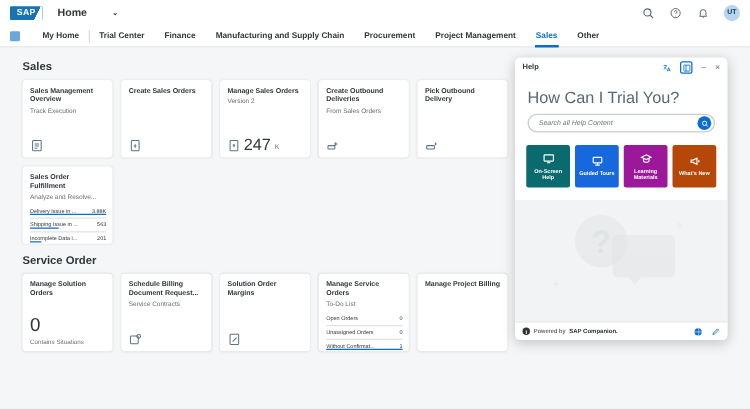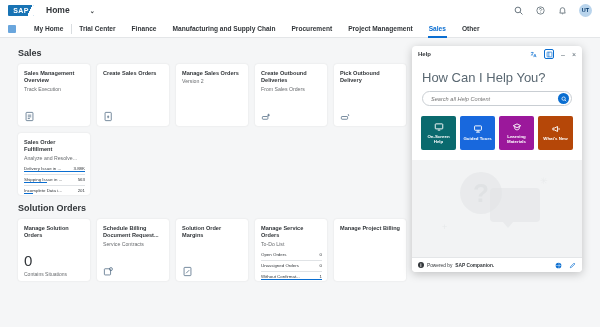--- a/index.html
+++ b/index.html
@@ -236,20 +236,30 @@
                   <rect x="3" y="2" width="9" height="12" rx="1"></rect>
                   <path d="M7.5 6.5v4M6 8.5h3"></path>
                 </svg>
             </span>
           </div>
         </div>
 
         <div class="tile">
           <div class="tile-title">Manage Sales Orders</div>
           <div class="tile-sub">Version 2</div>
+          <div class="tile-body">
+            <span class="tile-icon">
+              <svg viewBox="0 0 16 16" fill="none" stroke="currentColor" stroke-width="1.2">
+                  <rect x="3" y="2" width="9" height="12" rx="1"></rect>
+                  <path d="M7.5 6v4M6 7.5h3"></path>
+                </svg>
+            </span>
+            <span class="tile-kpi">247</span>
+            <span class="tile-kpi-unit">K</span>
+          </div>
         </div>
 
         <div class="tile">
           <div class="tile-title">Create Outbound Deliveries</div>
           <div class="tile-sub">From Sales Orders</div>
           <div class="tile-body">
             <span class="tile-icon">
               <svg viewBox="0 0 16 16" fill="none" stroke="currentColor" stroke-width="1.2">
                   <rect x="2" y="8" width="8" height="4" rx="1"></rect>
                   <path d="M11 4v4M9 6h4"></path>
@@ -308,21 +318,21 @@
               <span class="bar-val">201</span>
               <span class="bar-fill" style="width:14%"></span>
             </div>
           </div>
 
         </div>
       </div>
     </div>
 
     <div class="section">
-      <div class="section-title">Solution Orders</div>
+      <div class="section-title">Service Order</div>
       <div class="tile-row">
 
         <div class="tile">
           <div class="tile-title">Manage Solution Orders</div>
           <div class="tile-num-large">0</div>
           <div class="tile-foot">Contains Situations</div>
         </div>
 
         <div class="tile">
           <div class="tile-title">Schedule Billing Document Request...</div>
@@ -394,21 +404,21 @@
           <svg viewBox="0 0 16 16" fill="none" stroke="currentColor" stroke-width="1.6">
               <rect x="2.5" y="2.5" width="11" height="11" rx="1"></rect>
               <path d="M6.5 2.5v11"></path>
             </svg>
         </span>
         <span class="hdr-ico plain">–</span>
         <span class="hdr-ico plain">×</span>
       </span>
     </div>
 
-    <div class="help-heading">How Can I Help You?</div>
+    <div class="help-heading">How Can I Trial You?</div>
 
     <div class="help-search">
       <input type="text" placeholder="Search all Help Content" style="">
       <span class="search-btn">
         <svg viewBox="0 0 16 16" fill="none" stroke="currentColor" stroke-width="2">
             <circle cx="7" cy="7" r="4.5"></circle>
             <path d="M10.5 10.5L14 14"></path>
           </svg>
       </span>
     </div>

